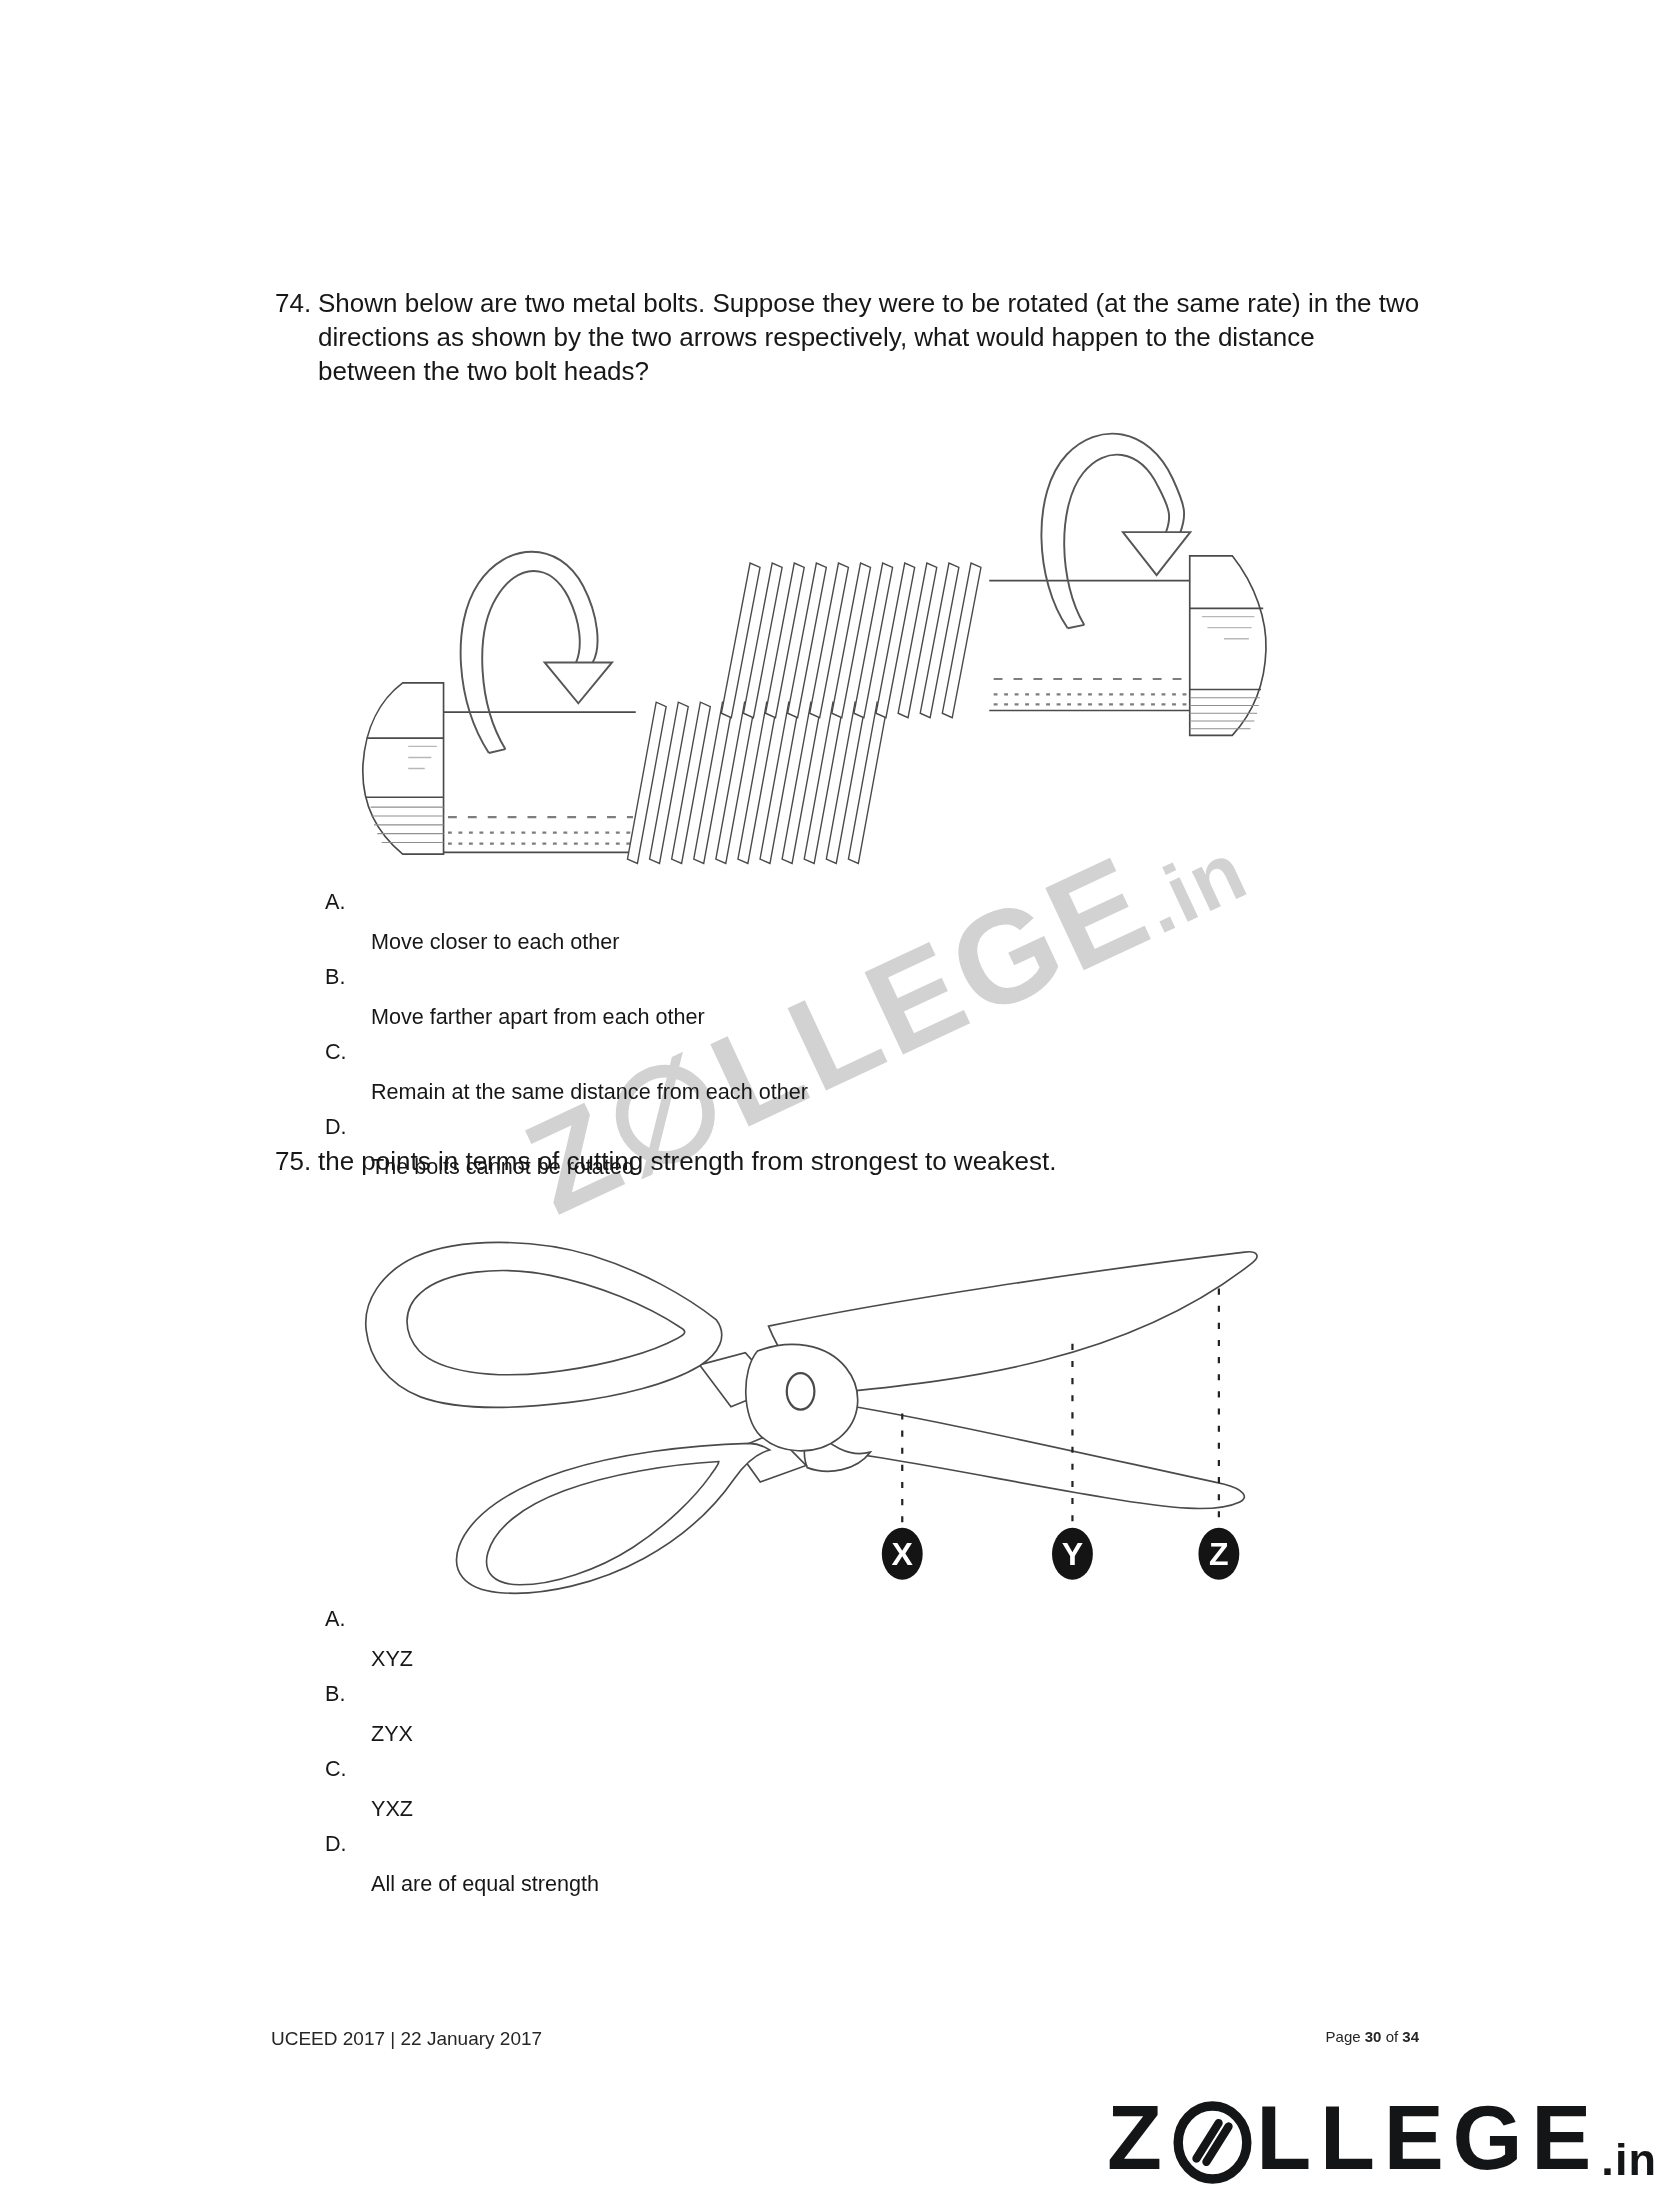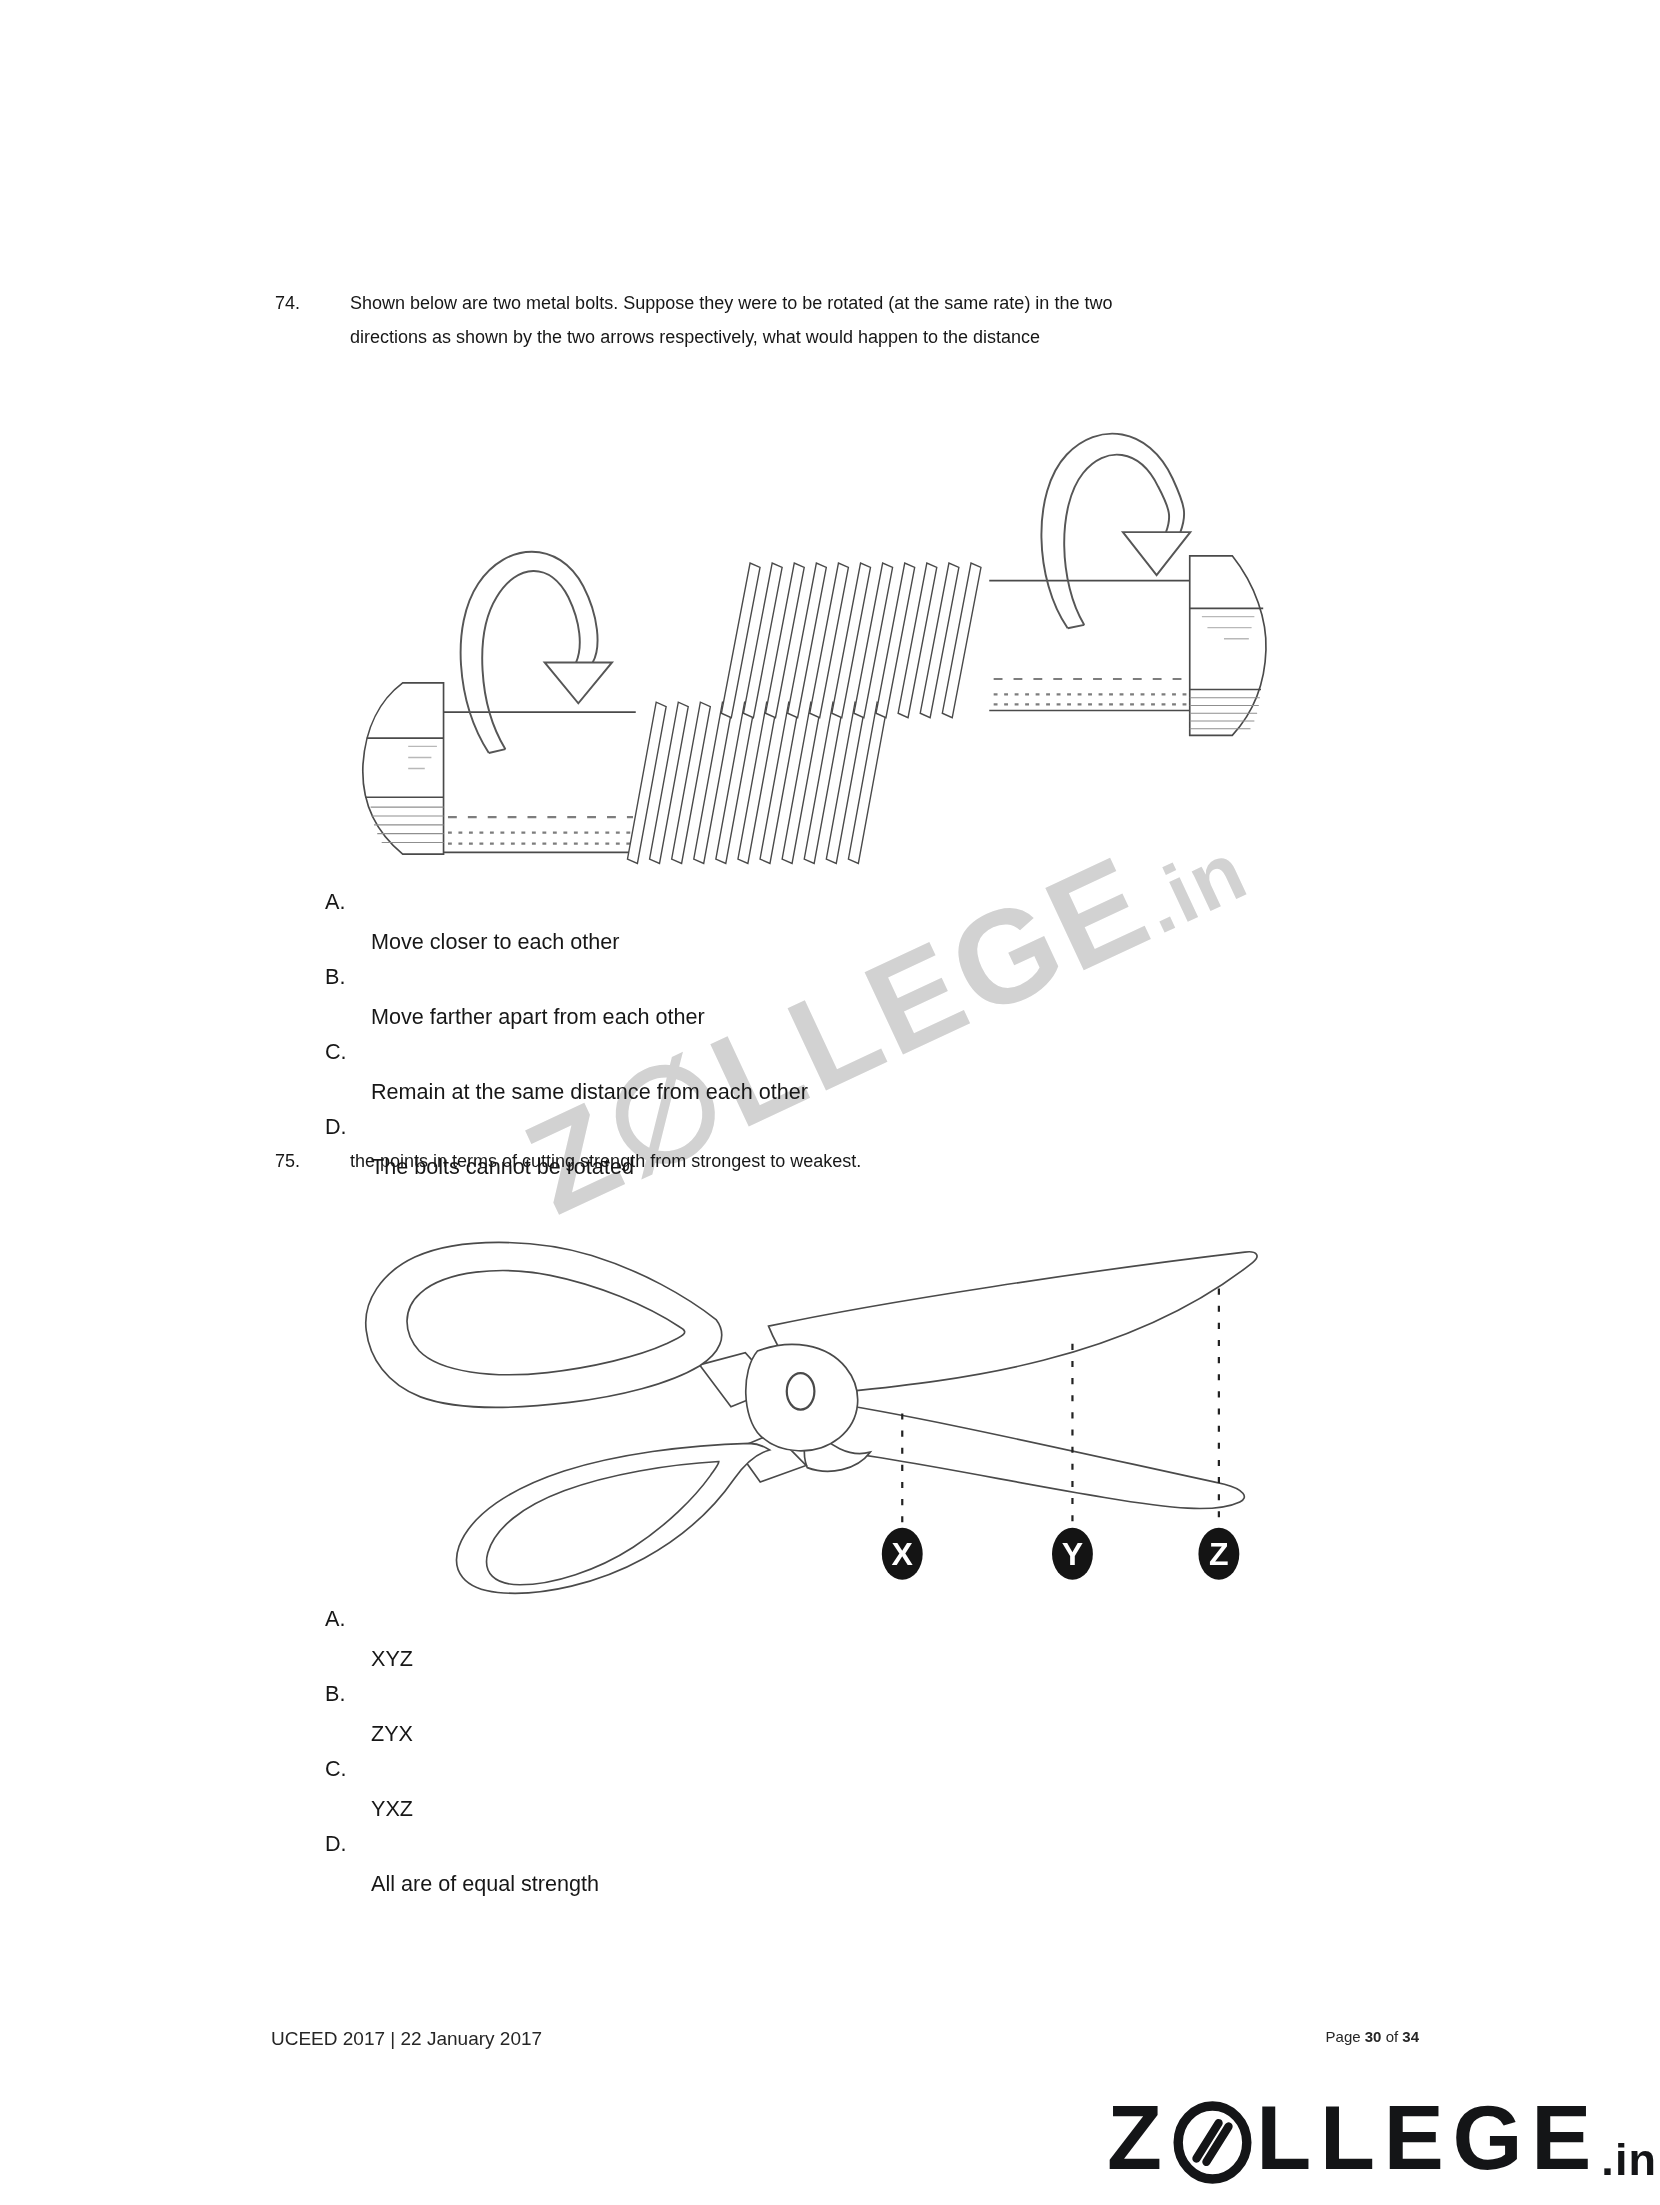--- a/index.html
+++ b/index.html
@@ -1,21 +1,21 @@
 <!DOCTYPE html>
 <html style="font-size:8.8px"><head>
 <meta charset="utf-8">
 <style>
   html,body{margin:0;padding:0;background:#e8e8e8;}
   .page{
     position:relative;width:1661px;height:2205px;background:#ffffff;
     font-family:"Liberation Sans",sans-serif;color:#1a1a1a;overflow:hidden;
   }
   
-  .question{position:absolute;display:flex;font-size:18px;line-height:34px;color:#171717;gap:32px;}
+  .question{position:absolute;display:flex;font-size:26px;line-height:34px;color:#171717;}
   .qnum{width:43px;flex:0 0 43px;}
   .qlines{white-space:nowrap;}
   .options{position:absolute;font-size:21.6px;line-height:35px;color:#171717;}
   .opt{display:flex;}
   .opt .olabel{width:46px;flex:0 0 46px;}
   .opt .otext{white-space:nowrap;margin-top:40px;}
   
   .figure{position:absolute;}
   .figure svg{display:block;}
   
@@ -47,20 +47,21 @@
 
   <div class="watermark" style="color:#d2d2d2;">
     <span class="wm-main">Z∅LLEGE</span><span class="wm-suffix">.in</span>
   </div>
 
   <div class="question" style="left:275px;top:286px;">
     <div class="qnum">74.</div>
     <div class="qlines">
       <div>Shown below are two metal bolts. Suppose they were to be rotated (at the same rate) in the two</div>
       <div>directions as shown by the two arrows respectively, what would happen to the distance</div>
+      <div>between the two bolt heads?</div>
     </div>
   </div>
 
   <div class="figure" style="left:348px;top:415px;">
     <svg width="929" height="475" viewBox="0 0 1680 860" fill="none">
       <defs>
         <path id="toothL" d="M0,290 L52,6 L70,14 L18,298 Z"></path>
         <path id="toothR" d="M0,278 L52,6 L70,14 L18,286 Z"></path>
       </defs>
 

